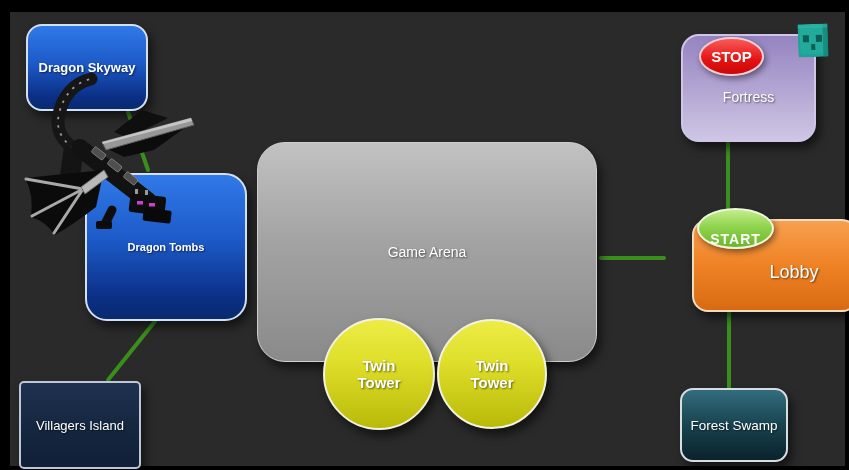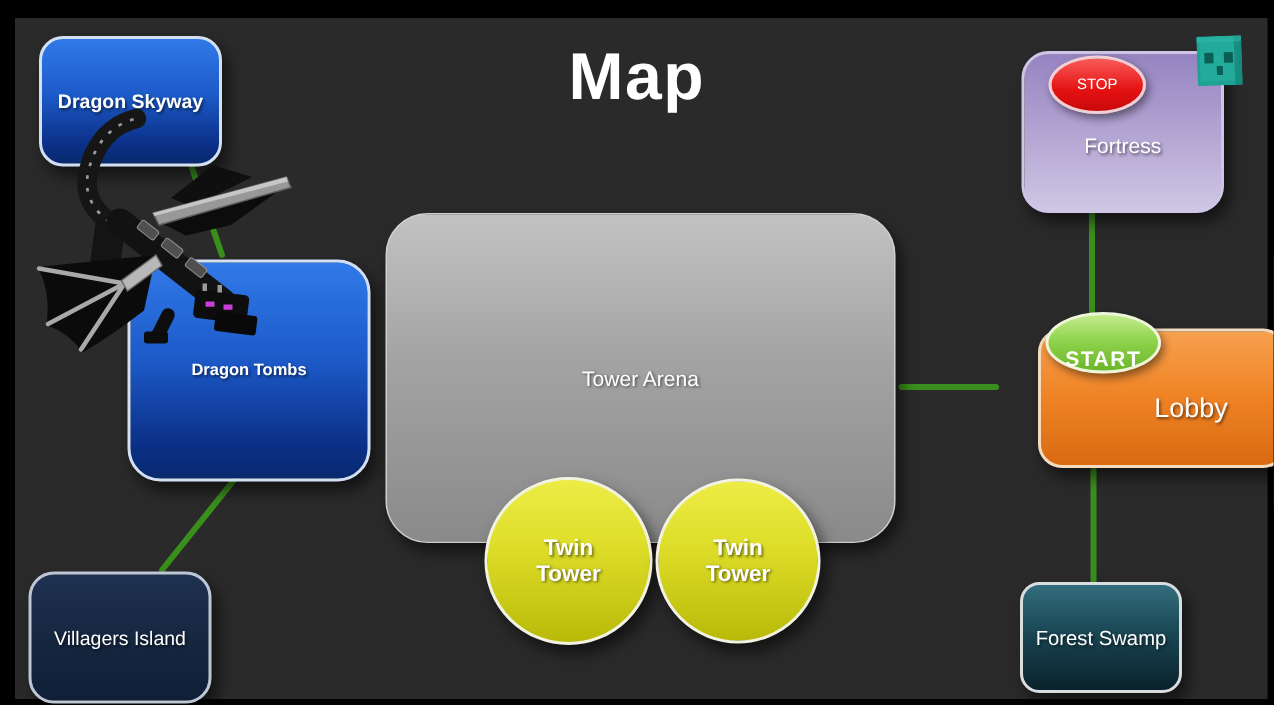--- a/index.html
+++ b/index.html
@@ -25,60 +25,59 @@
   .orange{background:linear-gradient(180deg,#f7a04f 0%,#ef8224 50%,#d96a12 100%);
           border:2px solid #f3dbbd;}
   .teal{background:linear-gradient(180deg,#336d7d 0%,#18434f 50%,#0a222c 100%);
         border:2px solid #d8dde0;}
   .yellow{background:linear-gradient(180deg,#ecec46 0%,#dede2a 40%,#b9b908 100%);
           border:2px solid #f2f2e0;border-radius:50%;font-weight:bold;}
   .badge{position:absolute;display:flex;align-items:center;justify-content:center;
          border-radius:50%;color:#fff;z-index:3;
          box-shadow:2px 3px 6px rgba(0,0,0,.45);}
   .badge-stop{background:linear-gradient(180deg,#fa5a5a 0%,#e41212 60%,#c90808 100%);
-              border:2px solid #f2cfd4;font-weight:normal;font-size:10px;justify-content:center;}
+              border:2px solid #f2cfd4;font-weight:bold;font-size:15px;justify-content:center;}
   .badge-start{background:linear-gradient(180deg,#c4ec8c 0%,#8fd44e 45%,#6cb62a 100%);
                border:2px solid #ebf6da;font-weight:600;font-size:14px;letter-spacing:1px;align-items:flex-end;}
   .lines{position:absolute;left:0;top:0;z-index:1;}
   .dragon{position:absolute;left:8px;top:58px;z-index:3;}
   .slime{position:absolute;left:798px;top:24px;z-index:3;transform:rotate(-2deg);}
 </style>
 </head>
 <body>
 
 <div class="slide"></div>
 
 <div class="title">
-  <div>Map</div>
 </div>
 
 <svg class="lines" width="849" height="470" viewBox="0 0 849 470">
   <g stroke="#3a8f1c" stroke-width="4" stroke-linecap="round" fill="none">
     <line x1="128" y1="112" x2="148" y2="170"></line>
     <line x1="160" y1="315" x2="108" y2="380"></line>
     <line x1="601" y1="258" x2="664" y2="258"></line>
     <line x1="728" y1="136" x2="728" y2="210"></line>
     <line x1="729" y1="306" x2="729" y2="389"></line>
   </g>
 </svg>
 
 <div class="node blue" style="left:26px;top:24px;width:118px;height:83px;border-radius:16px;font-size:13px;">
   <span class="label">Dragon Skyway</span>
 </div>
 
 <div class="node blue" style="left:85px;top:173px;width:158px;height:144px;border-radius:22px;font-size:11px;">
   <span class="label">Dragon Tombs</span>
 </div>
 
-<div class="node navy" style="left:19px;top:381px;width:118px;height:84px;border-radius:17px;font-size:13px;">
+<div class="node navy" style="left:19px;top:381px;width:118px;height:84px;border-radius:5px;font-size:13px;">
   <span class="label">Villagers Island</span>
 </div>
 
 <div class="node gray" style="left:257px;top:142px;width:338px;height:218px;border-radius:28px;font-size:14px;">
-  <span class="label">Tower Arena</span>
+  <span class="label">Game Arena</span>
 </div>
 
 <div class="node yellow" style="left:323px;top:318px;width:108px;height:108px;font-size:15px;">
   <span class="label" style="width:58px;">Twin Tower</span>
 </div>
 
 <div class="node yellow" style="left:437px;top:319px;width:106px;height:106px;font-size:15px;">
   <span class="label" style="width:58px;">Twin Tower</span>
 </div>
 

